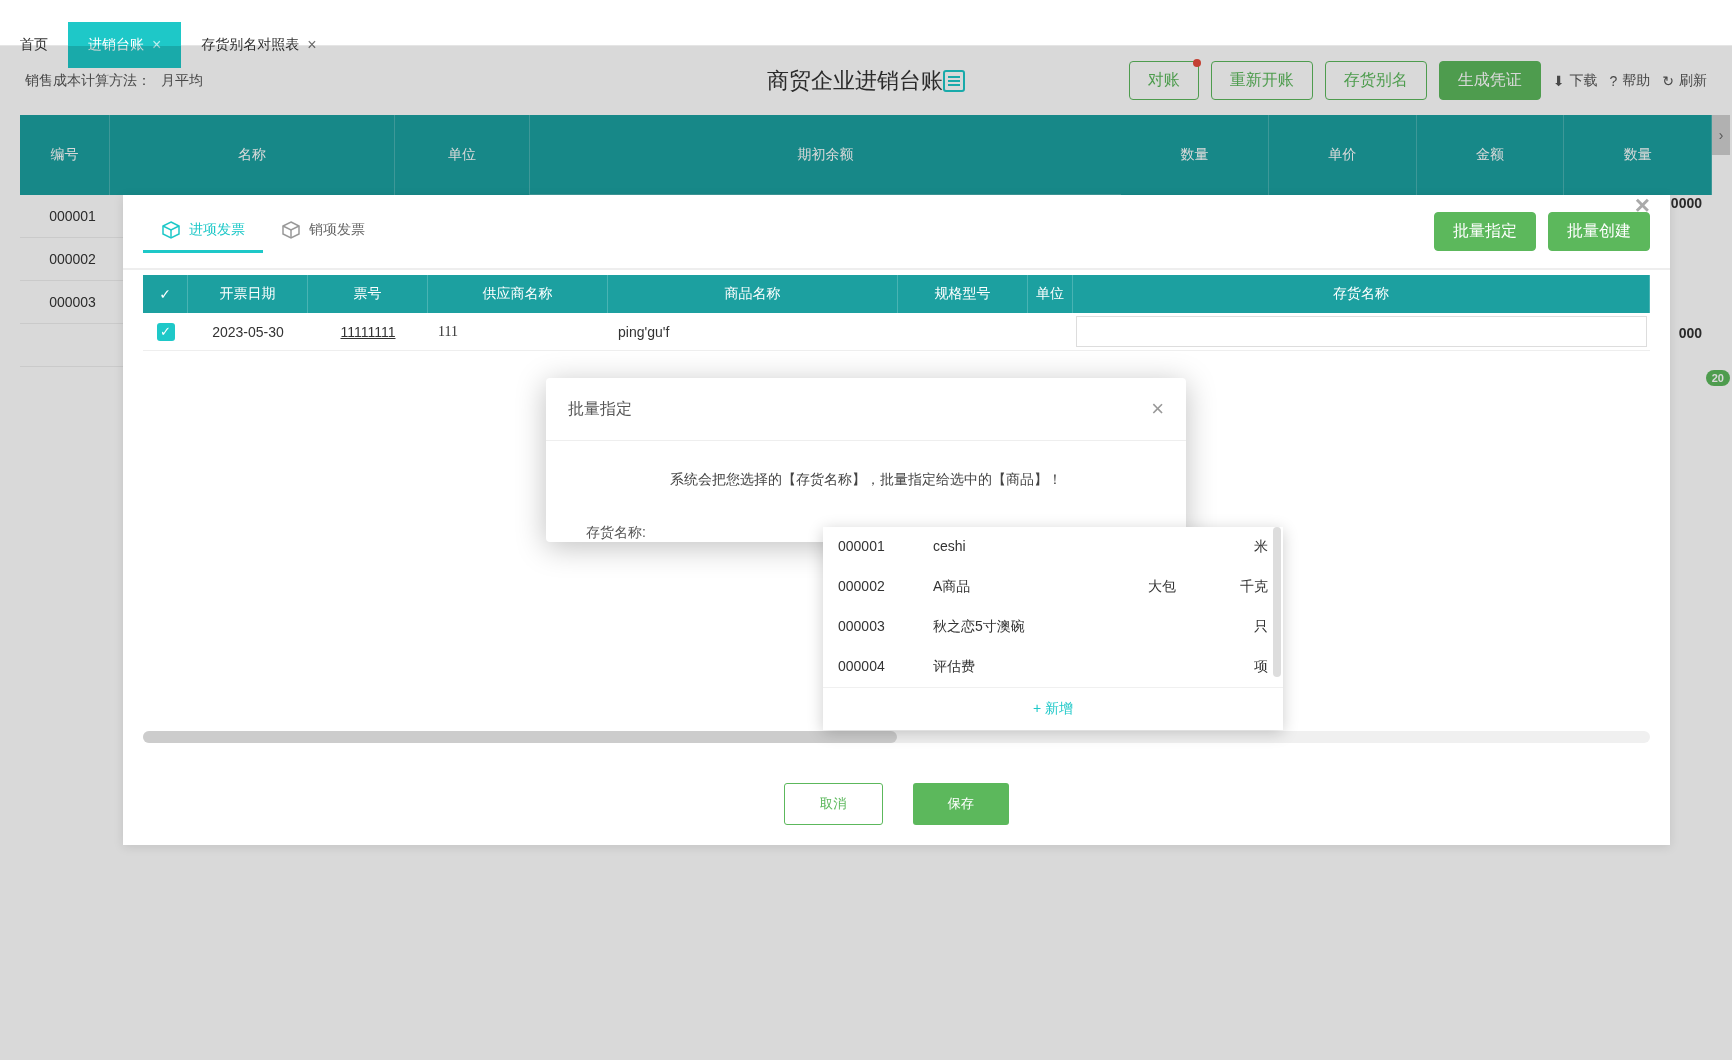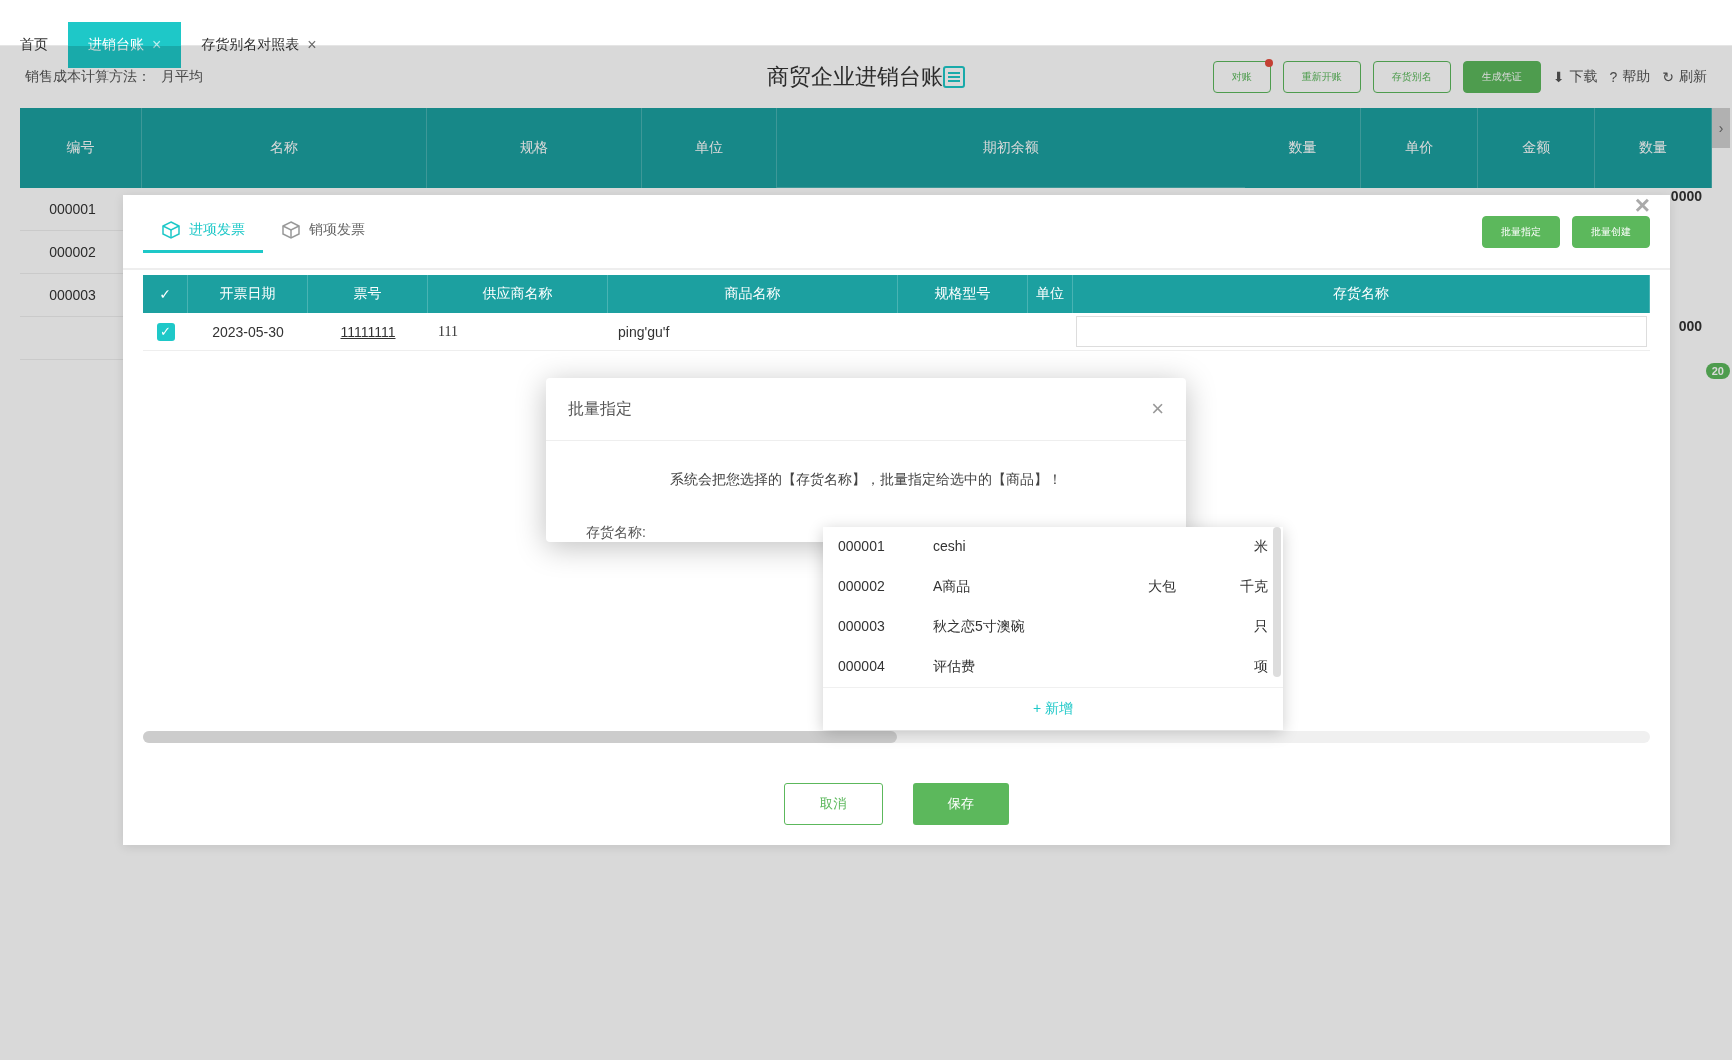--- a/index.html
+++ b/index.html
@@ -11,21 +11,21 @@
     .tab.active { background: #1ec8c8; color: #fff; text-align: right; }
     .tab-close { font-size: 16px; opacity: 0.7; }
     
     
     .toolbar { display: flex; align-items: center; padding: 15px 25px; gap: 10px; position: relative; }
     .cost-method { display: flex; align-items: center; gap: 10px; color: #555; }
     .page-title { position: absolute; left: 50%; transform: translateX(-50%); font-size: 22px; font-weight: 500; display: flex; align-items: center; gap: 0; }
     .doc-icon { width: 22px; height: 22px; border: 2px solid #1ec8c8; border-radius: 3px; display: flex; flex-direction: column; justify-content: center; padding: 2px 3px; gap: 2px; }
     .doc-icon span { height: 2px; background: #1ec8c8; }
     .toolbar-actions { margin-left: auto; display: flex; align-items: center; gap: 12px; }
-    .btn { padding: 8px 18px; border: 1px solid transparent; border-radius: 4px; cursor: pointer; font-size: 10px; background: #fff; display: inline-flex; align-items: center; gap: 5px; }
+    .btn { padding: 8px 18px; border: 1px solid transparent; border-radius: 4px; cursor: pointer; font-size: 16px; background: #fff; display: inline-flex; align-items: center; gap: 5px; }
     .btn-outline-green { border-color: #5cb85c; color: #5cb85c; position: relative; }
     .btn-green { background: #5cb85c; color: #fff; border-color: #5cb85c; }
     .badge-dot { position: absolute; top: -3px; right: -3px; width: 8px; height: 8px; background: #e74c3c; border-radius: 50%; }
     .action-link { color: #555; cursor: pointer; display: inline-flex; align-items: center; gap: 5px; }
     
     
     .table-header { background: #1ca0a0; color: #fff; display: flex; height: 80px; margin: 0 20px; position: relative; }
     .th-cell { display: flex; align-items: center; justify-content: center; border-right: 1px solid rgba(255,255,255,0.2); }
     .th-stack { display: flex; flex-direction: row; flex: 1; }
     .th-stack > div:first-child { flex: 1; display: flex; align-items: center; justify-content: center; border-bottom: 1px solid rgba(255,255,255,0.2); }
@@ -91,21 +91,21 @@
     
     .w-check { width: 45px; justify-content: center; }
     .w-date { width: 120px; justify-content: center; }
     .w-ticket { width: 120px; justify-content: center; }
     .w-supplier { width: 180px; font-family: Liberation Serif, serif; }
     .w-product { width: 290px; }
     .w-spec { width: 130px; }
     .w-unit { width: 45px; justify-content: center; }
     .w-inventory { flex: 1; }
     
-    .th-num { width: 122px; }
+    .th-num { width: 90px; }
     .th-name { width: 285px; }
     .th-spec2 { width: 215px; }
     .th-unit2 { width: 135px; }
   </style>
 </head>
 <body>
 
 <div class="tabs-bar">
   <div class="tab">
     <span>首页</span>
@@ -154,21 +154,20 @@
     <span class="action-link">
       <span>↻</span>
       <span>刷新</span>
     </span>
   </div>
 </div>
 
 <div class="table-header">
   <div class="th-cell th-num">编号</div>
   <div class="th-cell th-name">名称</div>
-  <div class="th-cell th-spec2">规格</div>
   <div class="th-cell th-unit2">单位</div>
   <div class="th-stack">
     <div>期初余额</div>
     <div class="sub-row">
       <div class="th-sub">数量</div>
       <div class="th-sub">单价</div>
       <div class="th-sub">金额</div>
       <div class="th-sub">数量</div>
     </div>
   </div>

